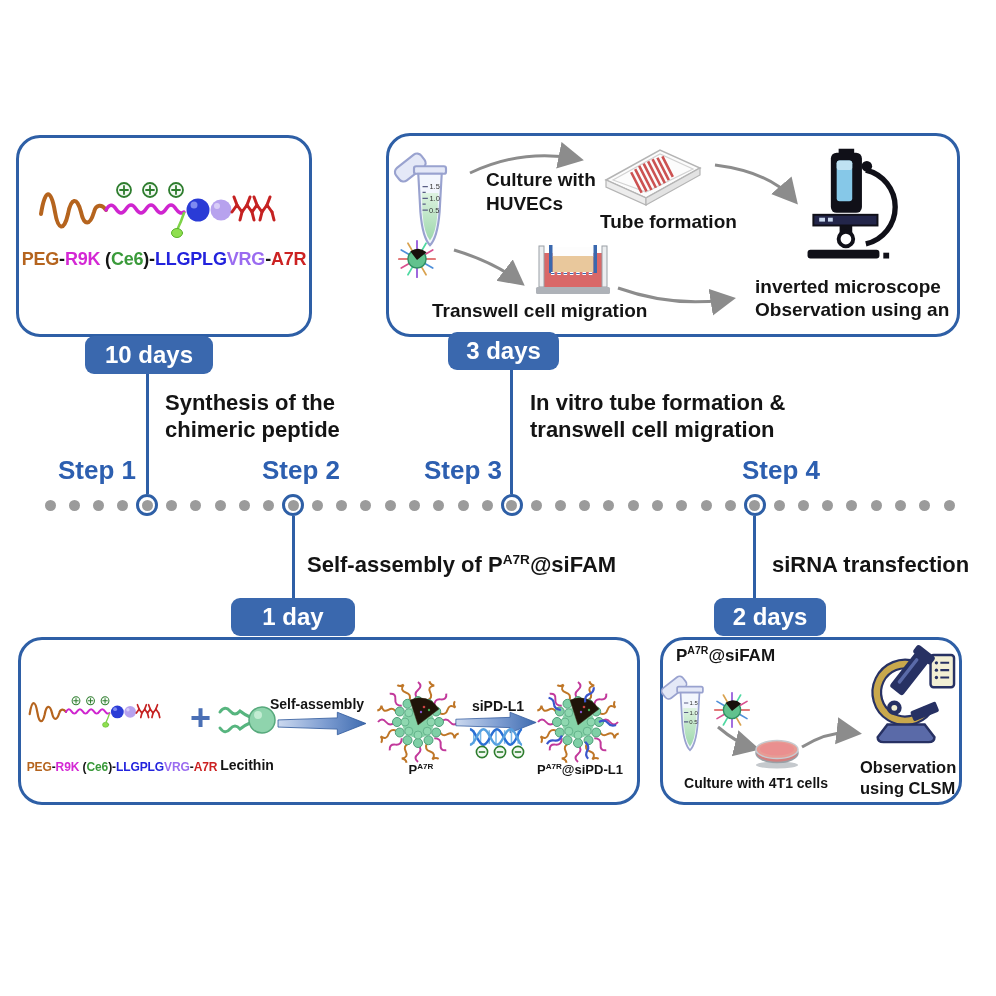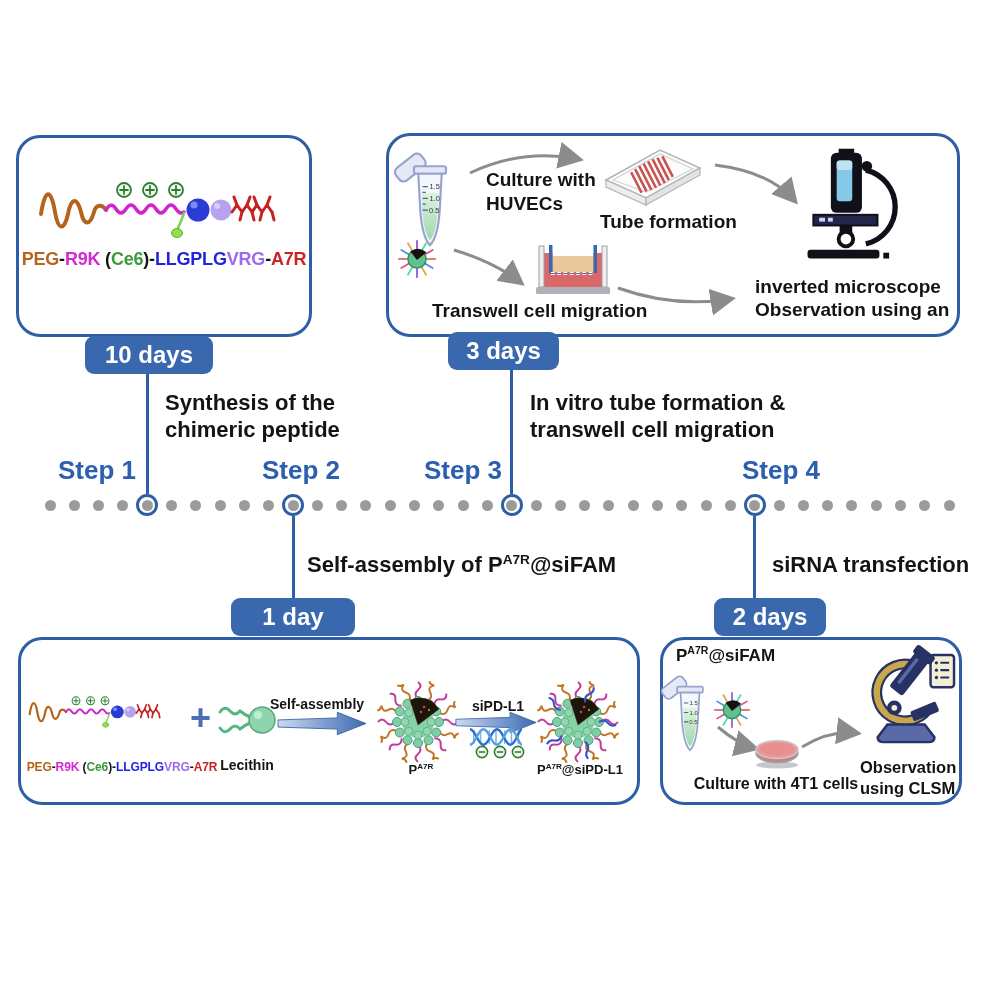--- a/index.html
+++ b/index.html
@@ -377,21 +377,21 @@
     </svg>
   <svg class="abs" style="left:716px;top:724px" width="48" height="32" viewBox="0 0 48 32">
       <path d="M2,3 Q22,20 38,24" fill="none" stroke="#8c8c8c" stroke-width="3" marker-end="url(#ah)"></path>
     </svg>
   <svg class="abs" style="left:752px;top:736px" width="50" height="34" viewBox="0 0 50 34">
     <ellipse cx="25" cy="29" rx="21" ry="3.5" fill="#c5c9cd"></ellipse>
     <ellipse cx="25" cy="17" rx="21" ry="9.5" fill="#d27f7f" stroke="#9aa0a6" stroke-width="1.5"></ellipse>
     <ellipse cx="25" cy="13.5" rx="21" ry="9" fill="#e79b94" stroke="#c7cbd0" stroke-width="1.5"></ellipse>
     <ellipse cx="25" cy="13" rx="17" ry="6.5" fill="#ea8f8f"></ellipse>
   </svg>
-  <div class="abs cap" style="left:664px;top:775px;width:184px;text-align:center;font-size:16px;margin-left:20px;">Culture with 4T1 cells</div>
+  <div class="abs cap" style="left:664px;top:775px;width:184px;text-align:center;font-size:14px;">Culture with 4T1 cells</div>
   <svg class="abs" style="left:800px;top:726px" width="64" height="26" viewBox="0 0 64 26">
       <path d="M2,21 Q30,4 56,7" fill="none" stroke="#8c8c8c" stroke-width="3" marker-end="url(#ah)"></path>
     </svg>
   <svg class="abs" style="left:862px;top:650px" width="94" height="100" viewBox="0 0 96 100">
     <rect x="70" y="4" width="24" height="33" rx="3" fill="#f2efd4" stroke="#273163" stroke-width="2.5"></rect>
     <g stroke="#273163" stroke-width="2.2">
         <path d="M80,12 H89 M80,19.5 H89 M80,27 H89"></path>
       </g>
     <circle cx="76" cy="12" r="1.7" fill="#273163"></circle>
       <circle cx="76" cy="19.5" r="1.7" fill="#273163"></circle>

